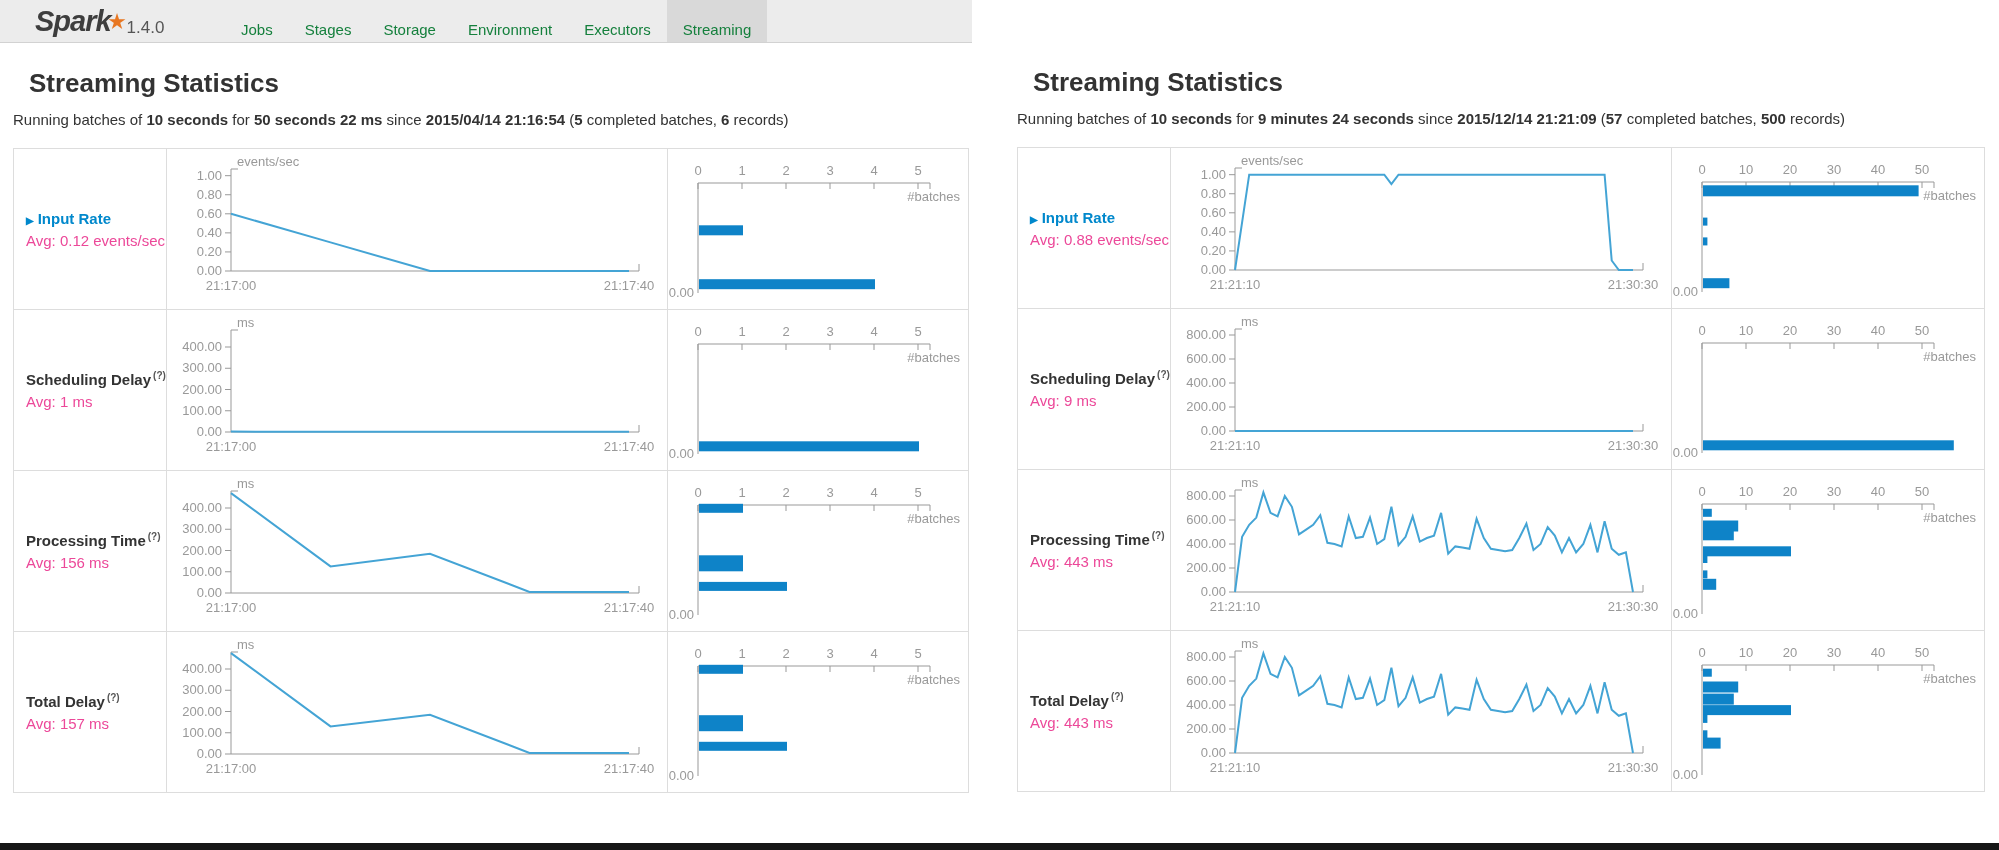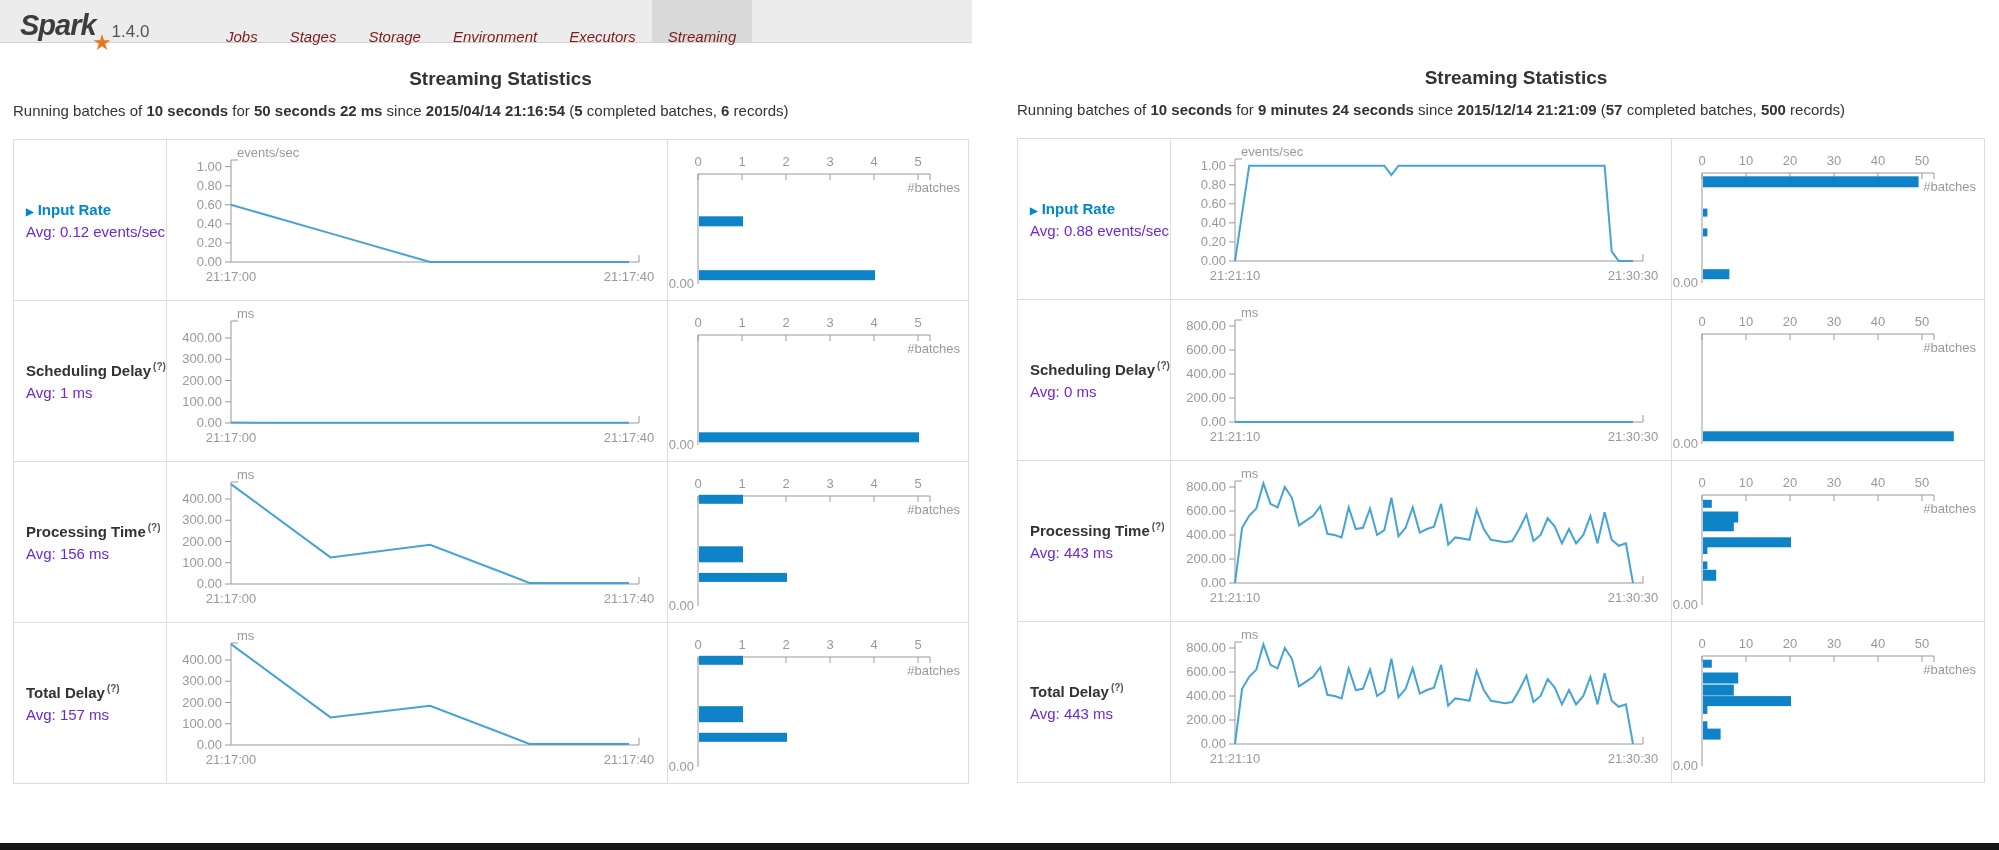--- a/index.html
+++ b/index.html
@@ -3,49 +3,49 @@
 <meta charset="utf-8">
 <style>
   html,body{margin:0;padding:0;background:#fff;}
   .page{position:relative;width:1999px;height:850px;background:#ffffff;overflow:hidden;
         font-family:"Liberation Sans",sans-serif;color:#333;}
   .panel{position:absolute;top:0;}
   .panel-left{left:0;width:972px;}
   .panel-right{left:1014px;width:985px;}
   
   .navbar{height:42px;background:#ececec;border-bottom:1px solid #d2d2d2;display:flex;align-items:stretch;}
-  .logo-wrap{display:flex;align-items:flex-end;padding:0 10px 0 20px;min-width:150px;}
+  .logo-wrap{display:flex;align-items:center;padding:0 10px 0 20px;min-width:150px;margin-left:15px;}
   .logo{font-size:29px;font-weight:bold;font-style:italic;color:#3d3d3d;position:relative;letter-spacing:-1px;}
   .logo .star{position:absolute;top:-11px;right:-15px;color:#e87722;font-size:19px;font-style:normal;letter-spacing:0;}
   .version{font-size:17px;color:#555;margin-left:16px;margin-top:14px;}
   .tabs{display:flex;margin-left:30px;}
-  .tab{padding:16px 16px;line-height:42px;font-size:15px;color:#7f1d1d;cursor:pointer;font-style:italic;}
+  .tab{padding:9px 16px;line-height:42px;font-size:15px;color:#15803d;cursor:pointer;}
   .tab.active{background:#d9d9d9;text-align:center;}
   
   .content{padding-left:13px;}
   .panel-right .content{padding-left:3px;}
-  .page-title{font-size:19px;font-weight:bold;color:#333;margin:25px 0 12px 16px;text-align:center;}
+  .page-title{font-size:26px;font-weight:bold;color:#333;margin:25px 0 12px 16px;}
   .panel-right .page-title{margin-top:67px;}
   .status{font-size:15px;color:#333;margin:0 0 20px 0;}
   .status b{font-weight:bold;margin-top:24px;}
   
   table{border-collapse:collapse;table-layout:fixed;}
   td,th{border:1px solid #ddd;}
   th{height:33px;font-size:15px;font-weight:bold;color:#333;text-align:left;padding:0 0 0 10px;}
   td{height:160px;padding:0;vertical-align:middle;}
   .col-label{width:172px;}
   .col-tl{width:484px;}
   .col-hist{width:302px;}
   .panel-right .col-hist{width:314px;}
   .label-cell{padding-left:12px;font-size:15px;}
   .row-title{font-weight:bold;color:#333;}
   .row-title .q{font-size:10px;vertical-align:super;color:#555;margin-left:2px;cursor:pointer;}
   .link-title{color:#0088cc;font-weight:bold;cursor:pointer;}
   .tri{font-size:10px;margin-right:4px;}
-  .avg{margin-top:5px;font-size:15px;color:#6d28d9;}
+  .avg{margin-top:5px;font-size:15px;color:#ec4899;}
   .chart{display:block;}
   svg text{fill:#999;font-size:13px;font-family:"Liberation Sans",sans-serif;}
   .bottom-bar{position:absolute;left:0;bottom:0;width:1999px;height:7px;background:#161616;}
 </style>
 </head>
 <body>
 
 <div class="page">
 
   <div class="panel panel-left">
@@ -362,21 +362,21 @@
                     <rect x="31" y="85.4" width="4.4" height="8" fill="#0e83c8"></rect>
                     <rect x="31" y="126.2" width="26.4" height="10" fill="#0e83c8"></rect>
                     <text x="304" y="48" text-anchor="end">#batches</text>
                     <text x="26" y="144" text-anchor="end">0.00</text>
                   </svg></div>
               </td>
         </tr>
         <tr>
           <td class="label-cell">
             <div class="row-title"><span>Scheduling Delay</span><sup class="q">(?)</sup></div>
-            <div class="avg">Avg: 0 ms</div>
+            <div class="avg">Avg: 9 ms</div>
           </td>
           <td>
                 <div class="chart"><svg width="500" height="148">
                     <text x="70" y="13" text-anchor="start">ms</text>
                     <line x1="64" y1="16" x2="64" y2="118" stroke="#999999" stroke-width="1"></line>
                     <line x1="64" y1="16" x2="71" y2="16" stroke="#999999" stroke-width="1"></line>
                     <line x1="58" y1="22" x2="64" y2="22" stroke="#999999" stroke-width="1"></line>
                     <text x="55" y="26" text-anchor="end">800.00</text>
                     <line x1="58" y1="46" x2="64" y2="46" stroke="#999999" stroke-width="1"></line>
                     <text x="55" y="50" text-anchor="end">600.00</text>

